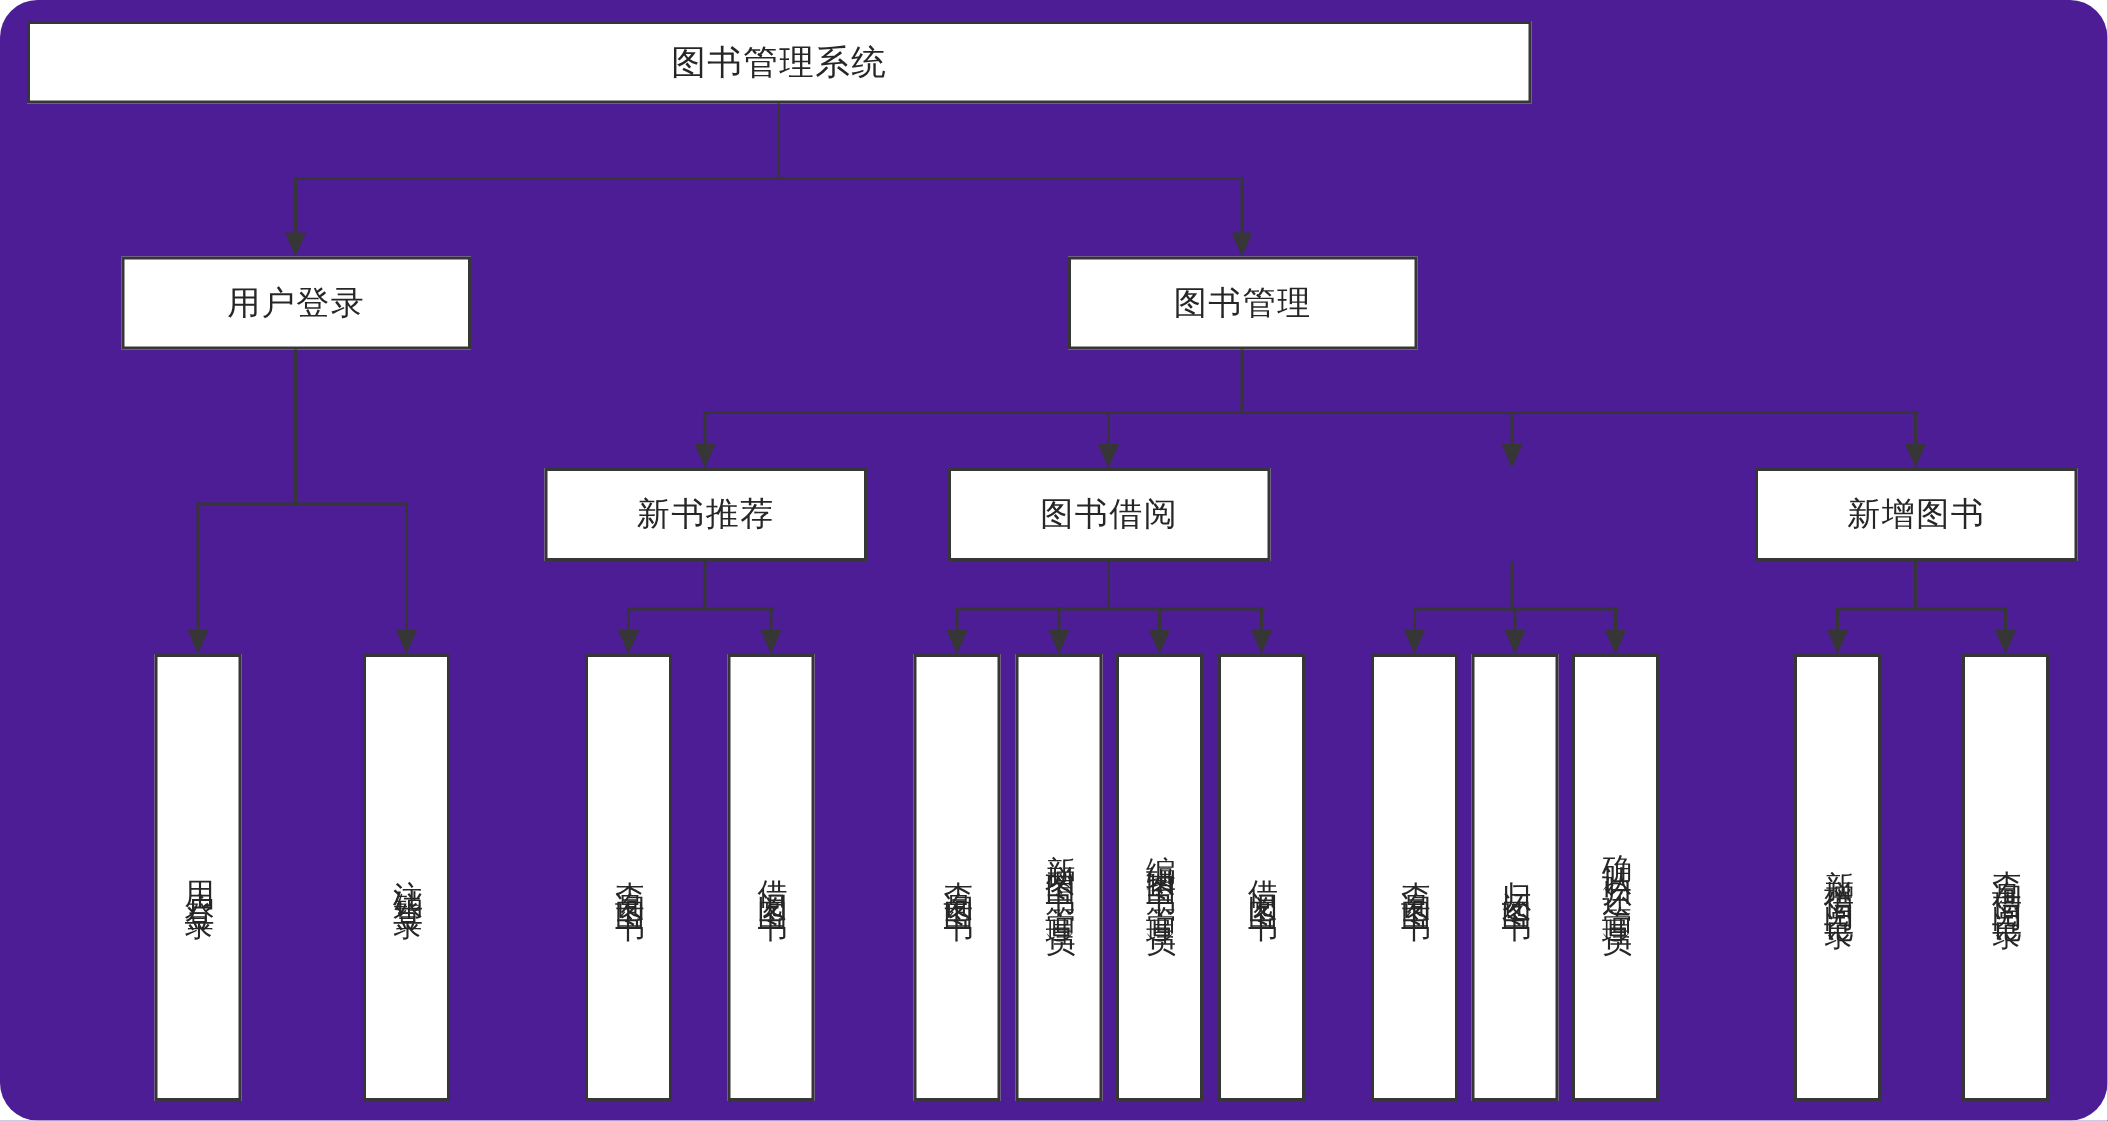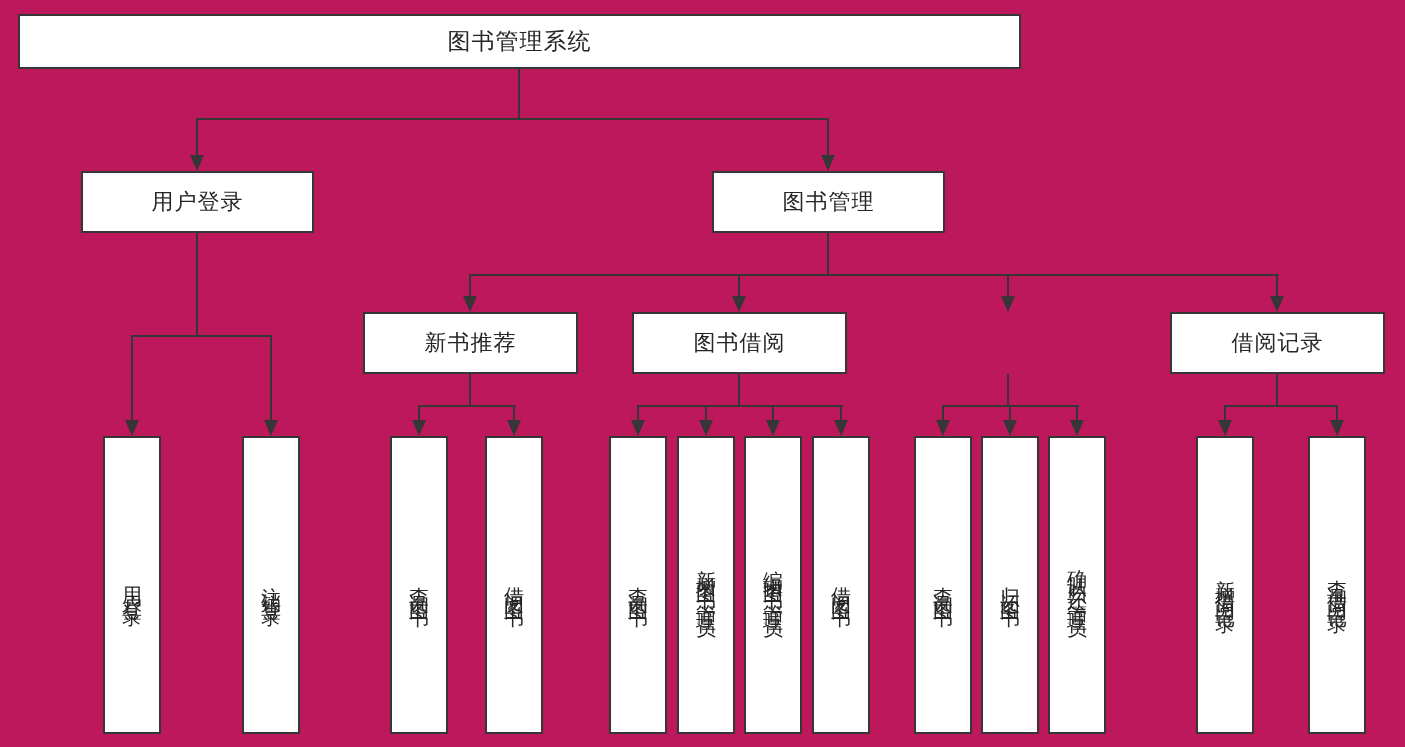--- a/index.html
+++ b/index.html
@@ -1,17 +1,17 @@
 <!DOCTYPE html>
 <html><head>
 <meta charset="utf-8">
 <style>
   html,body{margin:0;padding:0;background:#ffffff;}
   body{font-family:"Liberation Sans",sans-serif;}
-  .canvas{position:relative;width:1405px;height:747px;background:#be185d;overflow:hidden;}
+  .canvas{position:relative;width:1405px;height:747px;background:#4c1d95;overflow:hidden;border-radius:25px;}
   .box{position:absolute;box-sizing:border-box;background:#ffffff;border:2.5px solid #363636;
        display:flex;align-items:center;justify-content:center;color:#262626;}
   .title-label{font-size:23px;letter-spacing:1px;}
   .h-label{font-size:22px;letter-spacing:1px;}
   .leaf{writing-mode:vertical-rl;text-orientation:mixed;font-size:20px;letter-spacing:7px;
         line-height:1.15;text-align:center;}
   .vline{position:absolute;width:2px;background:#363636;}
   .hline{position:absolute;height:2px;background:#363636;}
   .arrow{position:absolute;width:0;height:0;border-left:7px solid transparent;
          border-right:7px solid transparent;border-top:16px solid #363636;}
@@ -66,21 +66,21 @@
     <div class="arrow" style="left:1270px;top:296px;"></div>
   </div>
 
   <div class="box h-label" style="left:363px;top:312px;width:215px;height:62px;">
     <span>新书推荐</span>
   </div>
   <div class="box h-label" style="left:632px;top:312px;width:215px;height:62px;">
     <span>图书借阅</span>
   </div>
   <div class="box h-label" style="left:1170px;top:312px;width:215px;height:62px;">
-    <span>借阅记录</span>
+    <span>新增图书</span>
   </div>
 
   <div>
     <div class="vline" style="left:469px;top:374px;height:33px;"></div>
     <div class="hline" style="left:418px;top:405px;width:98px;"></div>
     <div class="vline" style="left:418px;top:405px;height:17px;"></div>
     <div class="arrow" style="left:412px;top:420px;"></div>
     <div class="vline" style="left:513px;top:405px;height:17px;"></div>
     <div class="arrow" style="left:507px;top:420px;"></div>
   </div>

